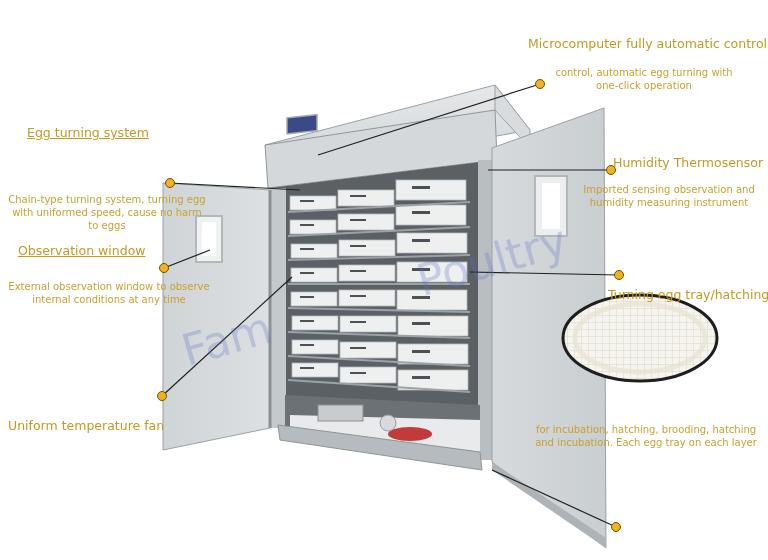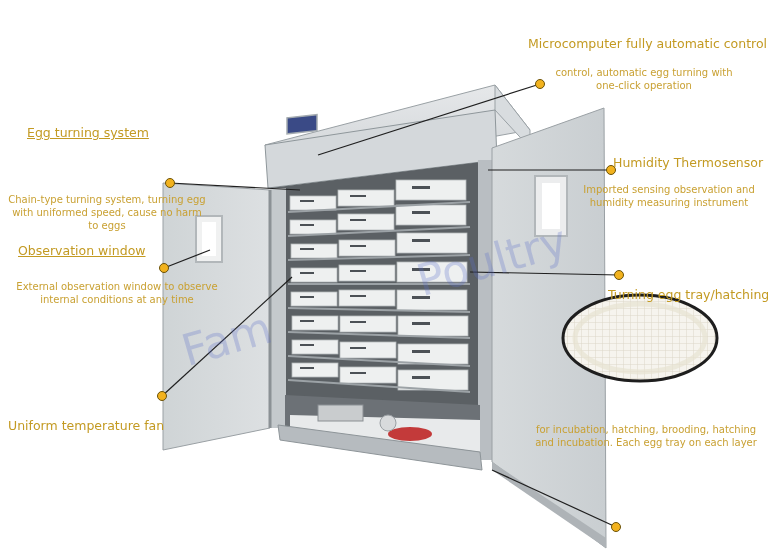--- a/index.html
+++ b/index.html
@@ -221,21 +221,21 @@
     <span>to eggs</span>
   </div>
 
   <div class="title" style="left:613px; top:155px;">Humidity Thermosensor</div>
   <div class="desc" style="left:572px; top:183px; width:194px;">
     <span>Imported sensing observation and</span>
     <span>humidity measuring instrument</span>
   </div>
 
   <div class="title" style="left:18px; top:243px;text-decoration:underline;">Observation window</div>
-  <div class="desc" style="left:10px; top:280px; width:214px;">
+  <div class="desc" style="left:2px; top:280px; width:214px;">
     <span>External observation window to observe</span>
     <span>internal conditions at any time</span>
   </div>
 
   <div class="title" style="left:608px; top:278px;margin-top:9px;">Turning egg tray/hatching</div>
 
   <div class="title" style="left:8px; top:418px;">Uniform temperature fan</div>
 
   <div class="desc" style="left:526px; top:423px; width:240px;">
     <span>for incubation, hatching, brooding, hatching</span>

